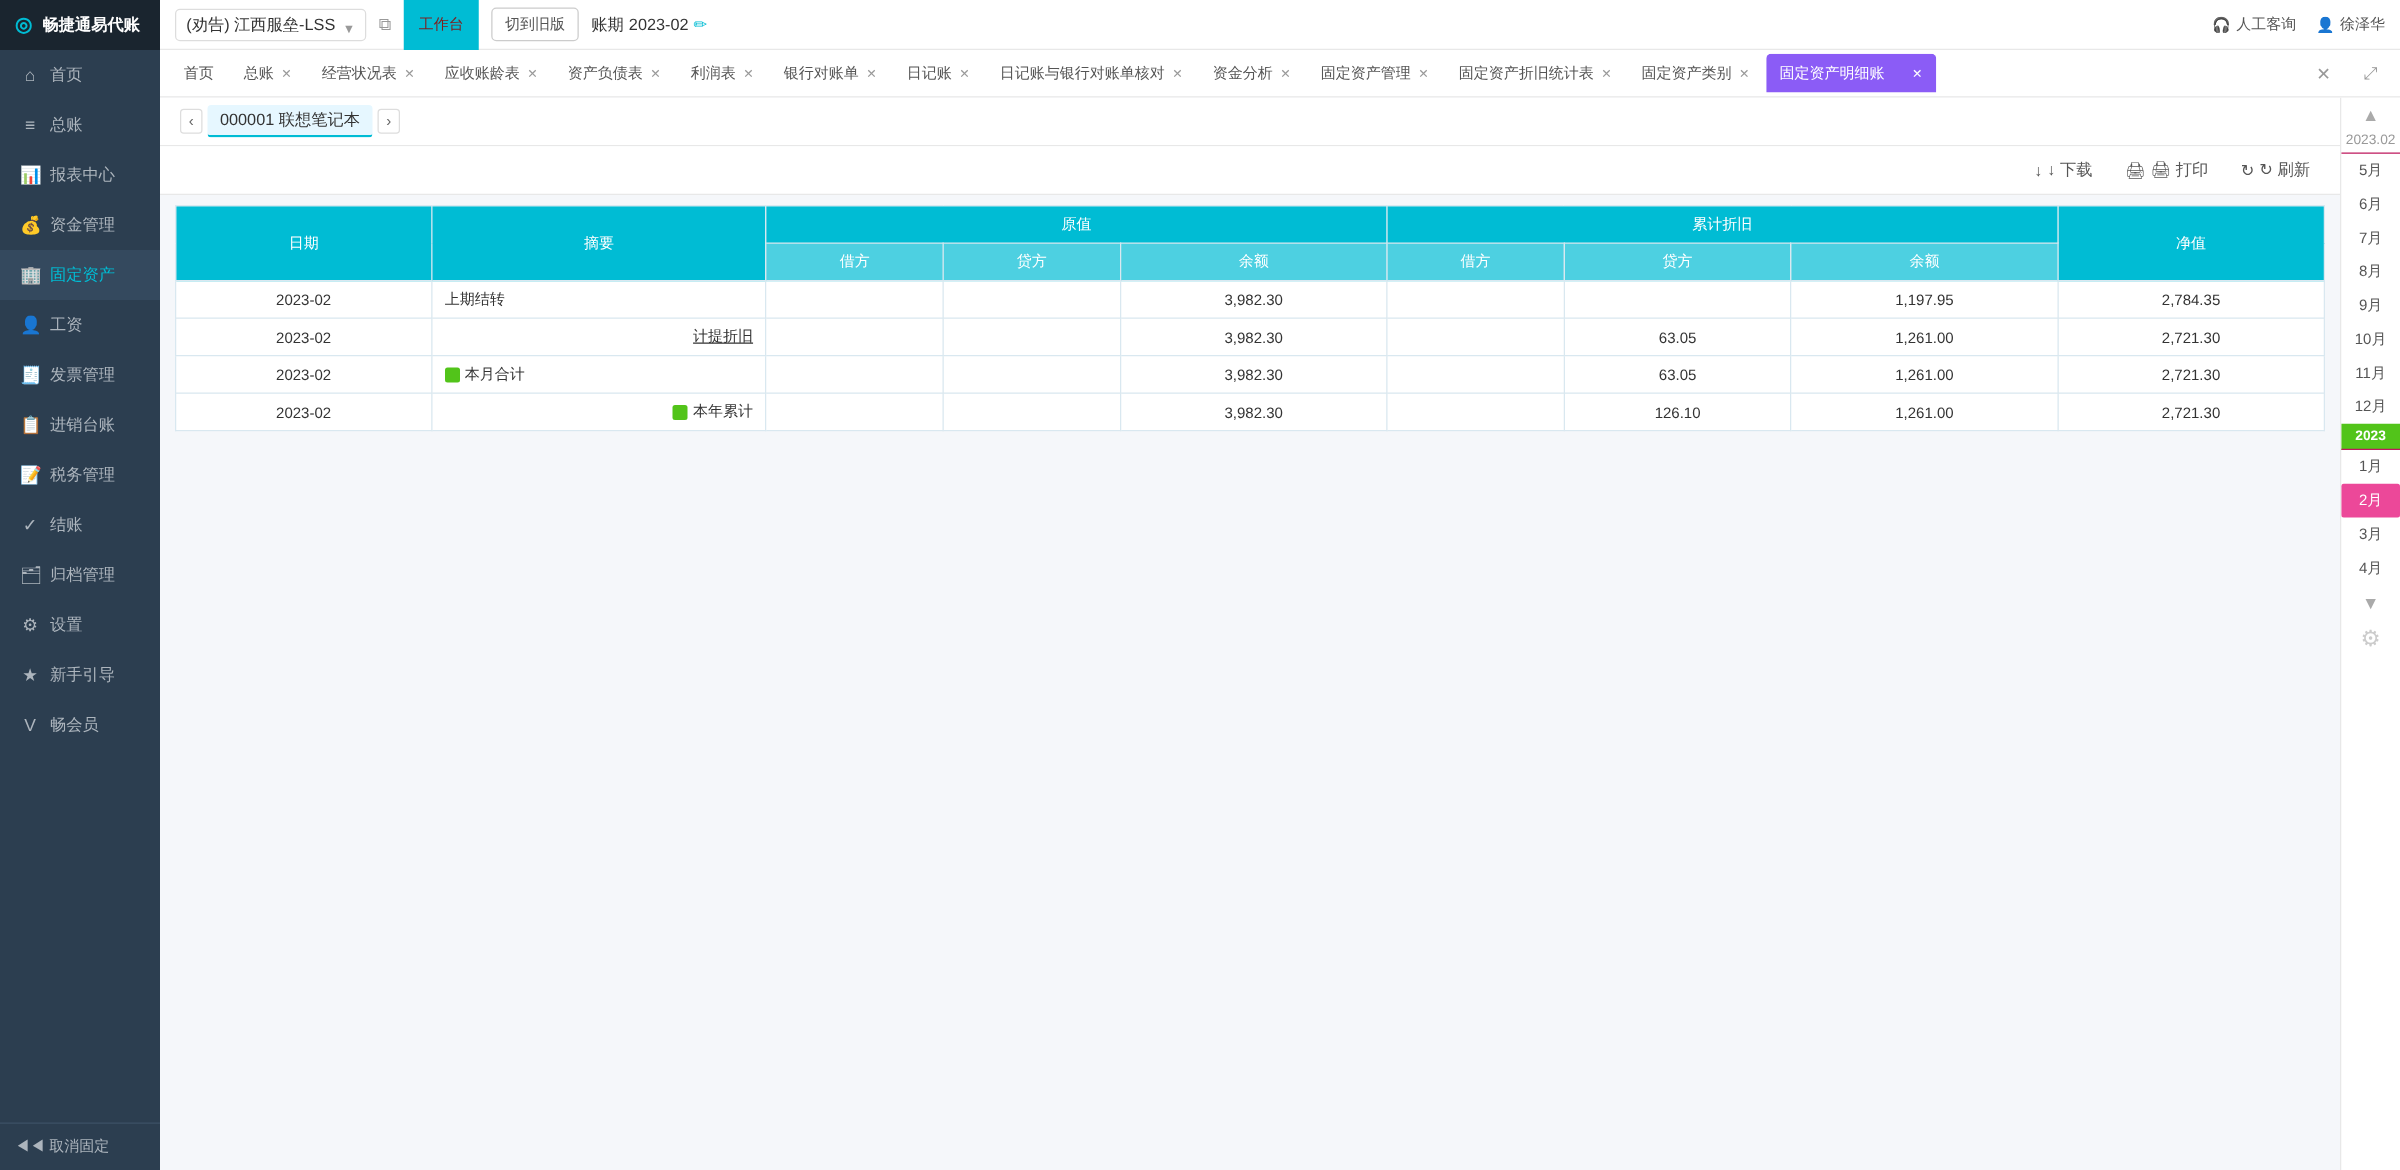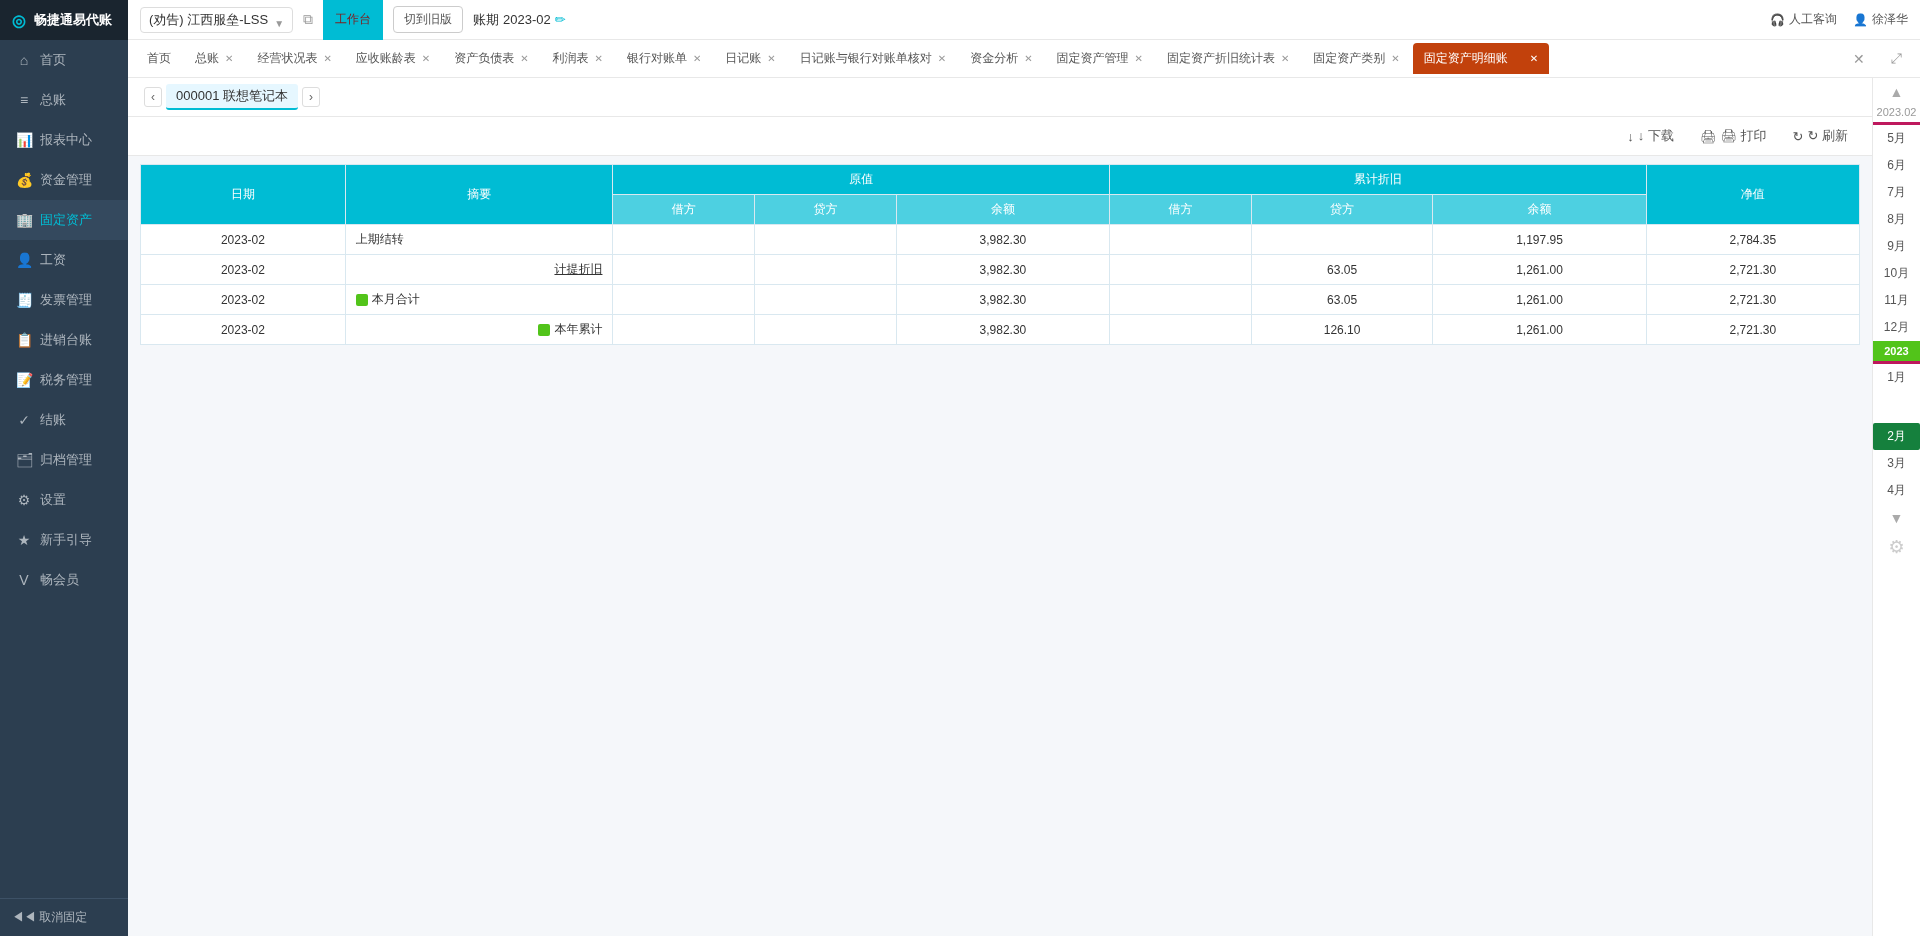--- a/index.html
+++ b/index.html
@@ -28,21 +28,21 @@
     .topbar-period { display: flex; align-items: center; gap: 4px; font-size: 13px; color: #333; }
     .topbar-period-edit { color: #00bcd4; cursor: pointer; }
     .topbar-right { margin-left: auto; display: flex; align-items: center; gap: 16px; }
     .topbar-service { display: flex; align-items: center; gap: 4px; color: #555; font-size: 12px; cursor: pointer; }
     .topbar-user { display: flex; align-items: center; gap: 4px; color: #555; font-size: 12px; cursor: pointer; }
 
     
     .tabs-bar { background: #fff; height: 38px; display: flex; align-items: center; padding: 0 8px; border-bottom: 1px solid #e8e8e8; overflow-x: auto; flex-shrink: 0; gap: 2px; }
     .tabs-bar::-webkit-scrollbar { height: 3px; }
     .tab-item { display: flex; align-items: center; gap: 4px; padding: 6px 10px; border-radius: 4px 4px 0 0; cursor: pointer; white-space: nowrap; font-size: 12px; color: #555; border: 1px solid transparent; }
-    .tab-item.highlight { background: #c2410c; color: #fff; gap: 20px; }
+    .tab-item.highlight { background: #8b5cf6; color: #fff; gap: 20px; }
     .tab-close { font-size: 10px; color: #999; margin-left: 2px; }
 
     
     .content-area { flex: 1; display: flex; overflow: hidden; }
 
     
     .page-content { flex: 1; display: flex; flex-direction: column; overflow: hidden; background: #f5f7fa; }
 
     .breadcrumb-bar { background: #fff; padding: 6px 16px; display: flex; align-items: center; gap: 4px; border-bottom: 1px solid #e8e8e8; flex-shrink: 0; }
     .breadcrumb-nav-btn { background: none; border: 1px solid #ddd; border-radius: 3px; cursor: pointer; padding: 2px 6px; font-size: 12px; color: #666; }
@@ -55,23 +55,23 @@
     .table-wrapper { flex: 1; overflow: auto; padding: 8px 12px; }
     .data-table { width: 100%; border-collapse: collapse; background: #fff; border: 1px solid #d9e8f0; }
     .data-table th, .data-table td { border: 1px solid #d9e8f0; padding: 6px 10px; text-align: center; font-size: 12px; }
     .data-table thead th { background: #00bcd4; color: #fff; font-weight: normal; }
     .data-table thead th.sub { background: #4dd0e1; }
     .data-table tbody td { color: #333; }
     .badge-green { display: inline-block; width: 12px; height: 12px; background: #52c41a; border-radius: 2px; vertical-align: middle; margin-right: 4px; }
 
     
     .date-panel { width: 48px; background: #fff; border-left: 1px solid #e8e8e8; display: flex; flex-direction: column; align-items: center; padding: 4px 0; overflow-y: auto; flex-shrink: 0; }
-    .date-panel-year { font-size: 11px; color: #999; padding: 4px 0; width: 100%; text-align: center; border-bottom: 3px solid #be185d; }
+    .date-panel-year { font-size: 11px; color: #999; padding: 4px 0; width: 100%; text-align: center; border-bottom: 1px solid #be185d; }
     .date-panel-month { font-size: 12px; color: #555; padding: 5px 0; cursor: pointer; width: 100%; text-align: center; }
-    .date-panel-month.active { background: #15803d; color: #fff; border-radius: 2px; margin-top: 32px; }
+    .date-panel-month.active { background: #ec4899; color: #fff; border-radius: 2px; }
     .date-panel-scroll-up, .date-panel-scroll-down { background: none; border: none; cursor: pointer; color: #aaa; font-size: 14px; padding: 2px; }
   </style>
 </head>
 <body>
 
 <div class="sidebar">
   <div class="sidebar-logo">
     <span class="sidebar-logo-icon">◎</span>
     <span>畅捷通易代账</span>
   </div>

